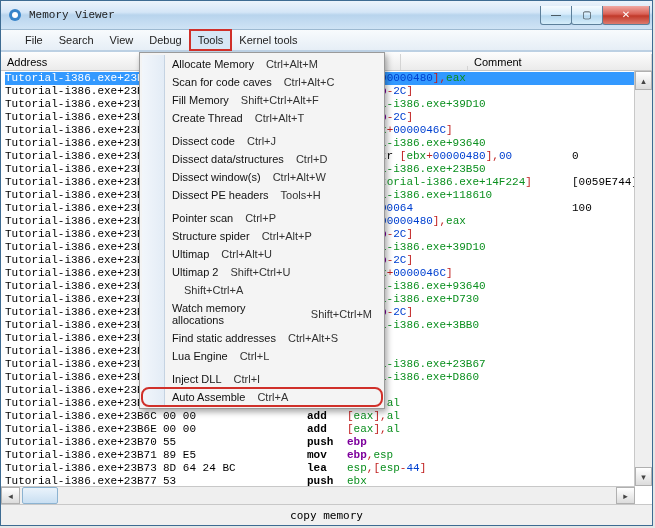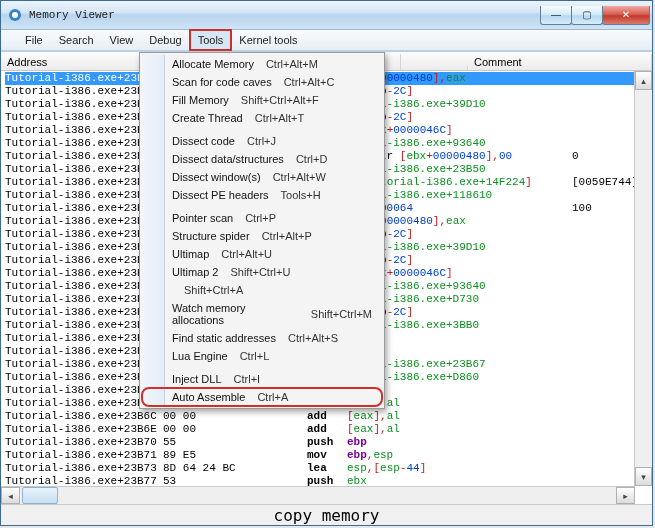--- a/index.html
+++ b/index.html
@@ -165,21 +165,21 @@
     width: 34px; height: 15px; margin-left: 2px;
     background: linear-gradient(to bottom, #eaf3fb, #c9dff2);
     border: 1px solid #8cb3d1; border-radius: 2px;
   }
   .bottom-scroll .track { flex:1; }
   .statusbar {
     height: 20px;
     background: #f0f0f0;
     border-top: 1px solid #c8c8c8;
     display: flex; align-items: center; justify-content: center;
-    font-family: Consolas, monospace; font-size: 16px;
+    font-family: Consolas, monospace; font-size: 11px;
   }
   .col-headers .hdrval { pointer-events: none; }
   .right-vscroll {
     position: absolute; right: 0; top: 19px; bottom: 18px; width: 17px;
     background: #efefef; border-left: 1px solid #c8c8c8;
     display: flex; flex-direction: column;
   }
   .right-vscroll .arrow {
     height: 17px;
     background: linear-gradient(to bottom, #fff, #dcdcdc);

